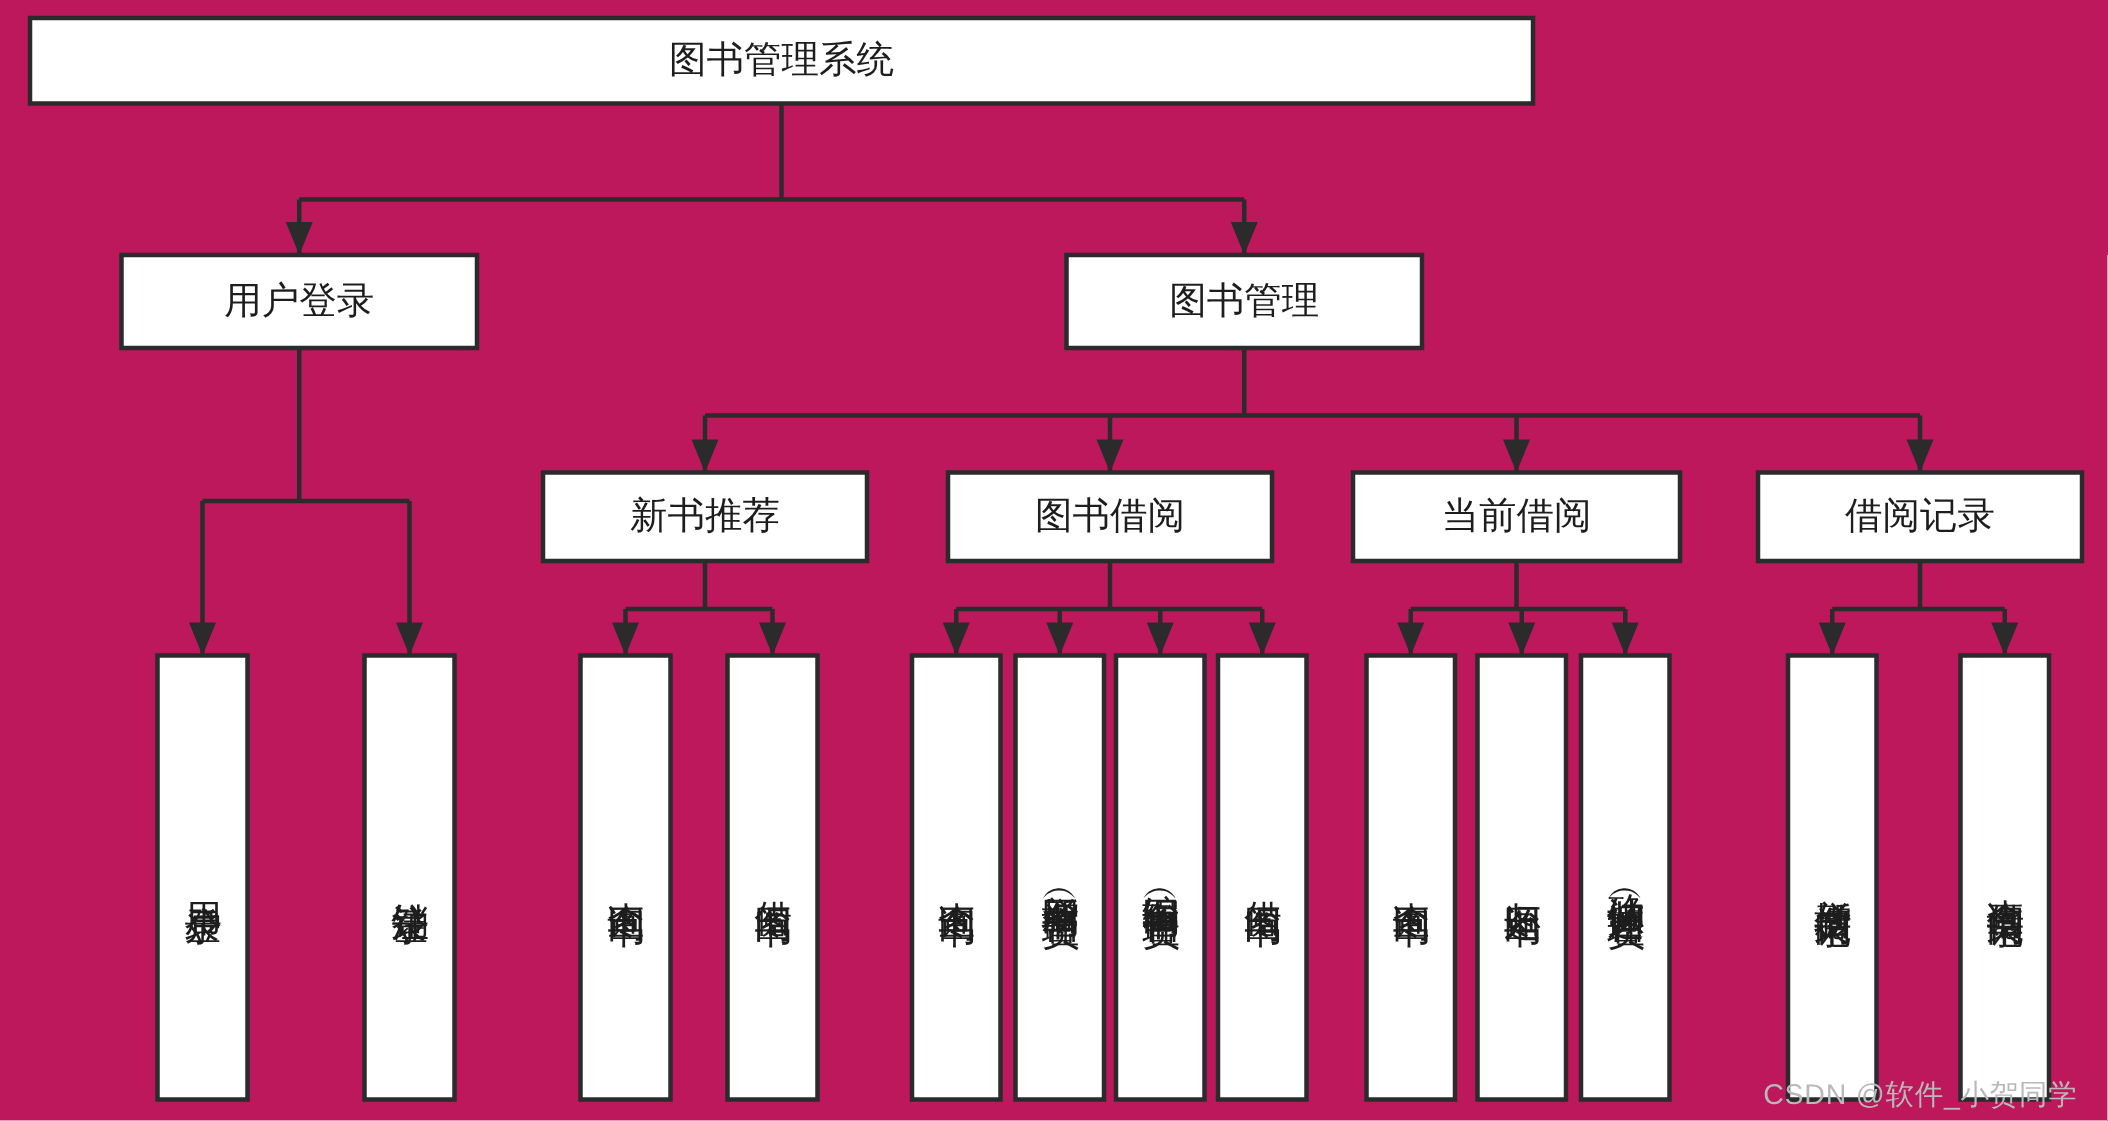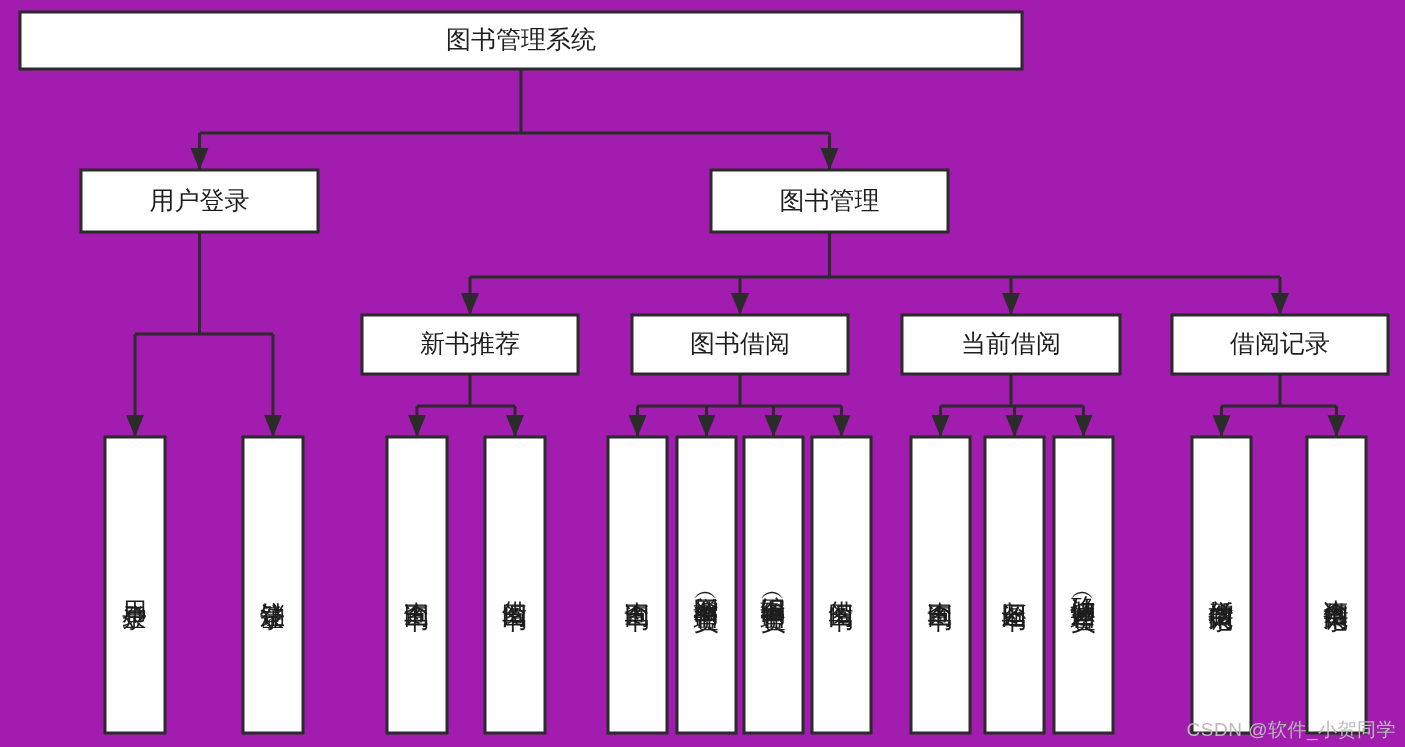--- a/index.html
+++ b/index.html
@@ -4,21 +4,21 @@
 <style>
   html, body {
     margin: 0;
     padding: 0;
     background: #ffffff;
   }
   #canvas-wrap {
     position: relative;
     width: 1405px;
     height: 747px;
-    background: #a21caf;
+    background: #be185d;
     font-family: "Liberation Sans", "DejaVu Sans", sans-serif;
     overflow: hidden;
   }
   svg#diagram {
     position: absolute;
     left: 0;
     top: 0;
     width: 1405px;
     height: 747px;
   }
@@ -49,21 +49,21 @@
     font-size: 25px;
     fill: #1d1d1d;
     writing-mode: vertical-rl;
     text-orientation: upright;
     letter-spacing: 2px;
     dominant-baseline: central;
     text-anchor: middle;
   }
   .watermark {
     position: absolute;
-    right: 9px;
+    right: 20px;
     bottom: 4px;
     font-family: "Liberation Sans", "DejaVu Sans", sans-serif;
     font-size: 19px;
     color: #b9b9b9;
     letter-spacing: 0.5px;
     white-space: nowrap;
     pointer-events: none;
   }
 </style>
 </head>

